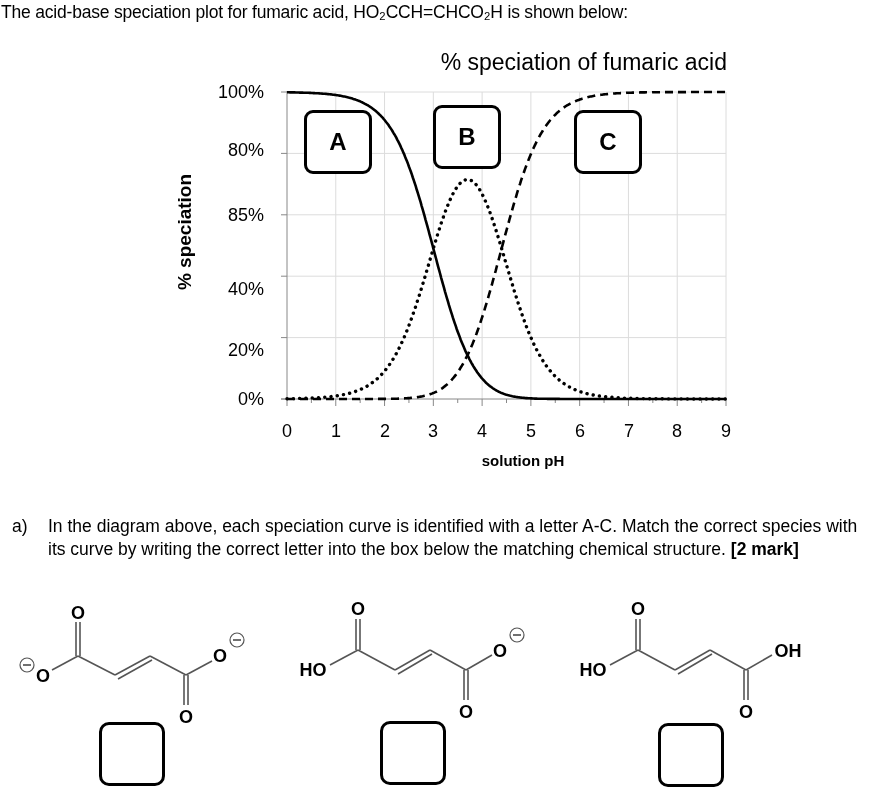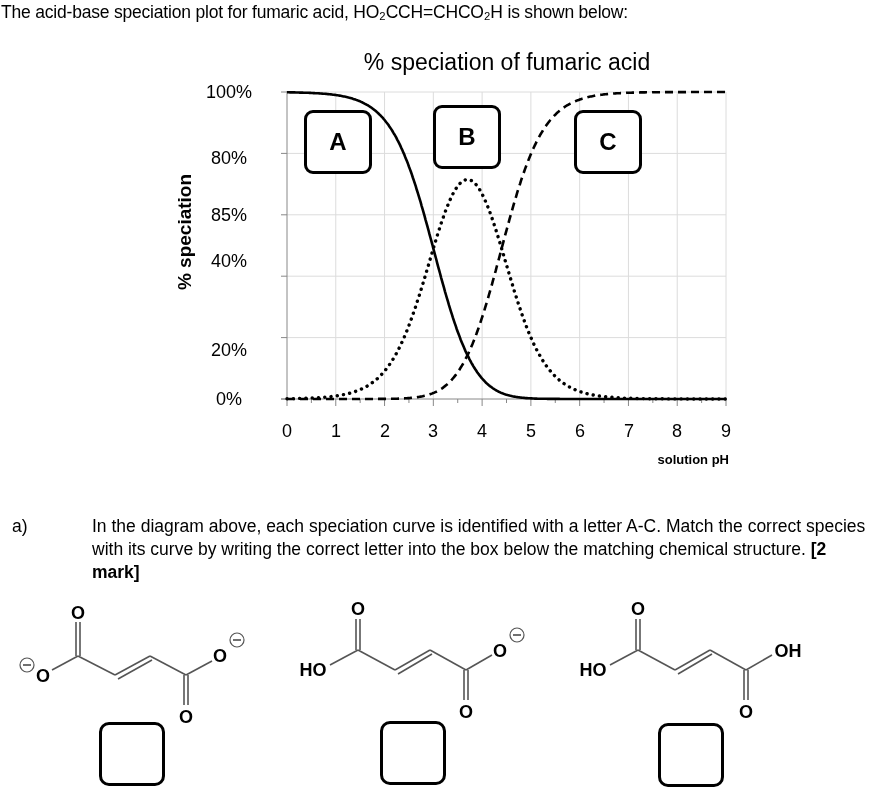--- a/index.html
+++ b/index.html
@@ -1,49 +1,49 @@
 <!DOCTYPE html>
 <html><head>
 <meta charset="utf-8">
 <style>
   html, body { margin: 0; padding: 0; background: #ffffff; }
   body { width: 882px; height: 794px; position: relative; overflow: hidden;
          font-family: "Liberation Sans", "DejaVu Sans", sans-serif; color: #000; }
   .abs { position: absolute; }
   #intro { left: 1px; top: 2px; font-size: 17.5px; letter-spacing: -0.2px; white-space: nowrap; text-align: right; }
-  #chart-title { left: 287px; width: 440px; top: 49px; text-align: center; font-size: 23px; white-space: nowrap; }
-  .ytick { position: absolute; right: 0; font-size: 18px; text-align: center; width: 70px; }
+  #chart-title { left: 287px; width: 440px; top: 49px; text-align: right; font-size: 23px; white-space: nowrap; }
+  .ytick { position: absolute; right: 0; font-size: 18px; text-align: right; width: 70px; }
   .xtick { position: absolute; font-size: 18px; width: 30px; text-align: center; }
   #ylabel { left: 185px; top: 232px; transform: translate(-50%, -50%) rotate(-90deg);
             font-weight: bold; font-size: 19px; white-space: nowrap; }
-  #xlabel { left: 289px; width: 440px; top: 452px; text-align: right; font-weight: bold; font-size: 13px; }
+  #xlabel { left: 303px; width: 440px; top: 452px; text-align: center; font-weight: bold; font-size: 15px; }
   .lbl-box { position: absolute; width: 62px; height: 58px; border: 3px solid #000; border-radius: 9px;
              background: #fff; display: flex; align-items: center; justify-content: center;
              font-weight: bold; font-size: 24px; box-sizing: content-box; }
   #question { left: 12px; top: 515px; width: 866px; font-size: 17.5px; line-height: 23px; }
   #question .qmark { position: absolute; left: 0; top: 0; }
-  #question .qtext { margin-left: 80px; display: block; }
+  #question .qtext { margin-left: 36px; display: block; }
   #question b { font-weight: bold; }
   .answer-box { position: absolute; width: 60px; height: 58px; border: 3.5px solid #000; border-radius: 10px;
                 background: #fff; }
   .mol { position: absolute; top: 595px; }
   .mol text { font-family: "Liberation Sans", "DejaVu Sans", sans-serif; font-weight: bold; }
 </style>
 </head>
 <body>
 
 <div id="intro" class="abs">The acid-base speciation plot for fumaric acid, HO₂CCH=CHCO₂H is shown below:</div>
 
 <div id="chart-title" class="abs">% speciation of fumaric acid</div>
 
 <div class="abs" style="left:194px; top:0; width:70px; height:420px;">
   <div class="ytick" style="top:82px">100%</div>
-  <div class="ytick" style="top:148px">80%</div>
+  <div class="ytick" style="top:140px">80%</div>
   <div class="ytick" style="top:205px">85%</div>
-  <div class="ytick" style="top:251px">40%</div>
+  <div class="ytick" style="top:279px">40%</div>
   <div class="ytick" style="top:340px">20%</div>
   <div class="ytick" style="top:389px">0%</div>
 </div>
 
 <div id="ylabel" class="abs">% speciation</div>
 
 <svg class="abs" style="left:0; top:0;" width="882" height="500">
   <g id="grid">
       <line x1="335.77777777777777" y1="92" x2="335.77777777777777" y2="399" stroke="#dcdcdc" stroke-width="1"></line>
       <line x1="384.55555555555554" y1="92" x2="384.55555555555554" y2="399" stroke="#dcdcdc" stroke-width="1"></line>

